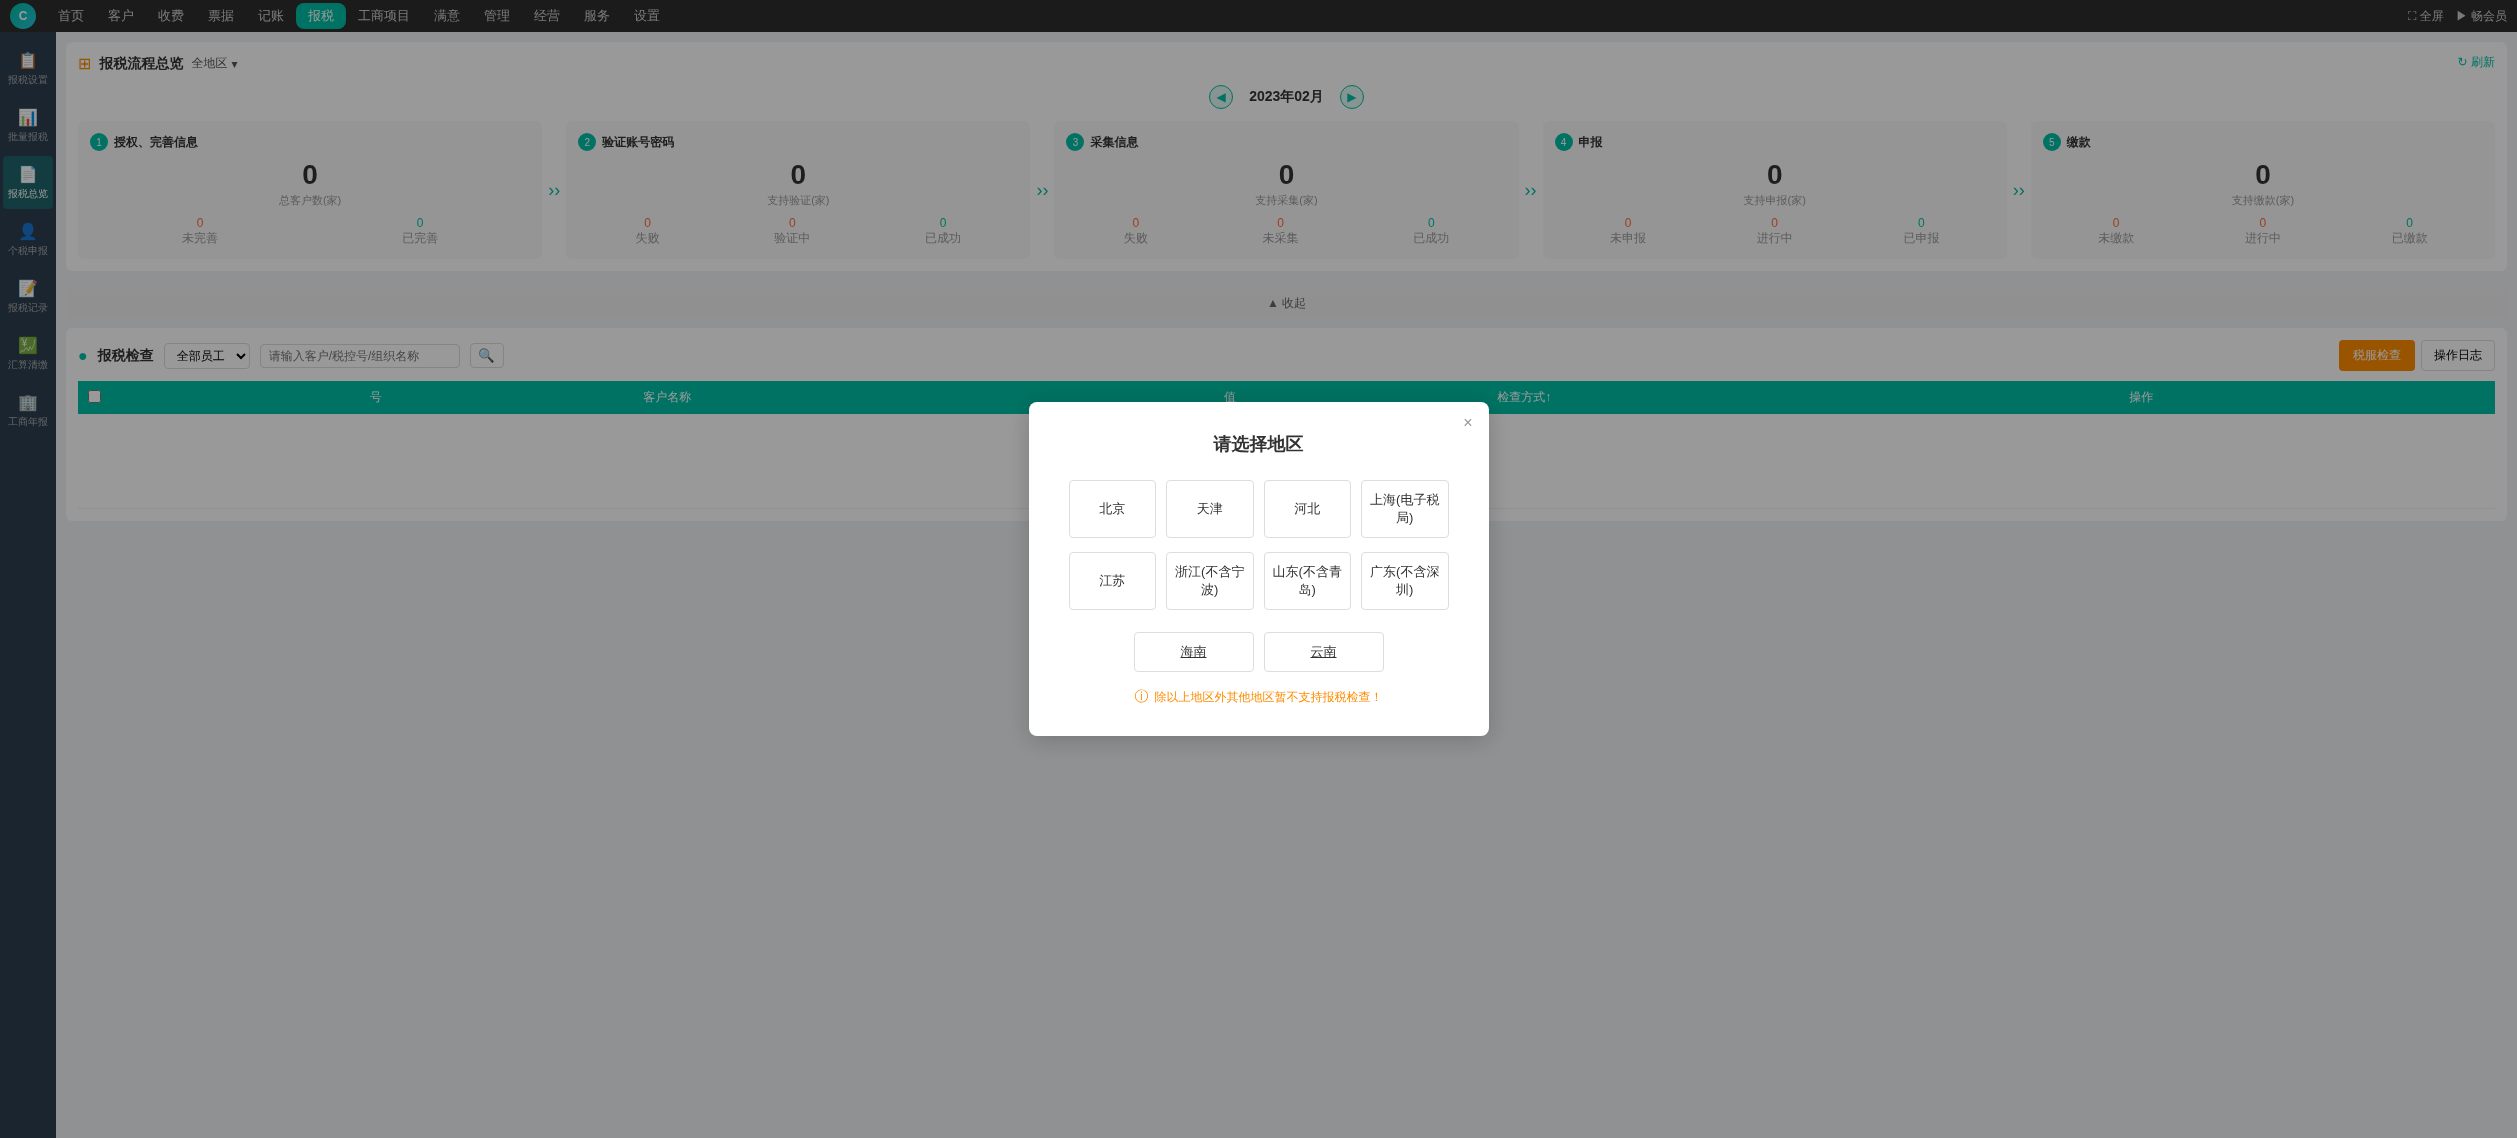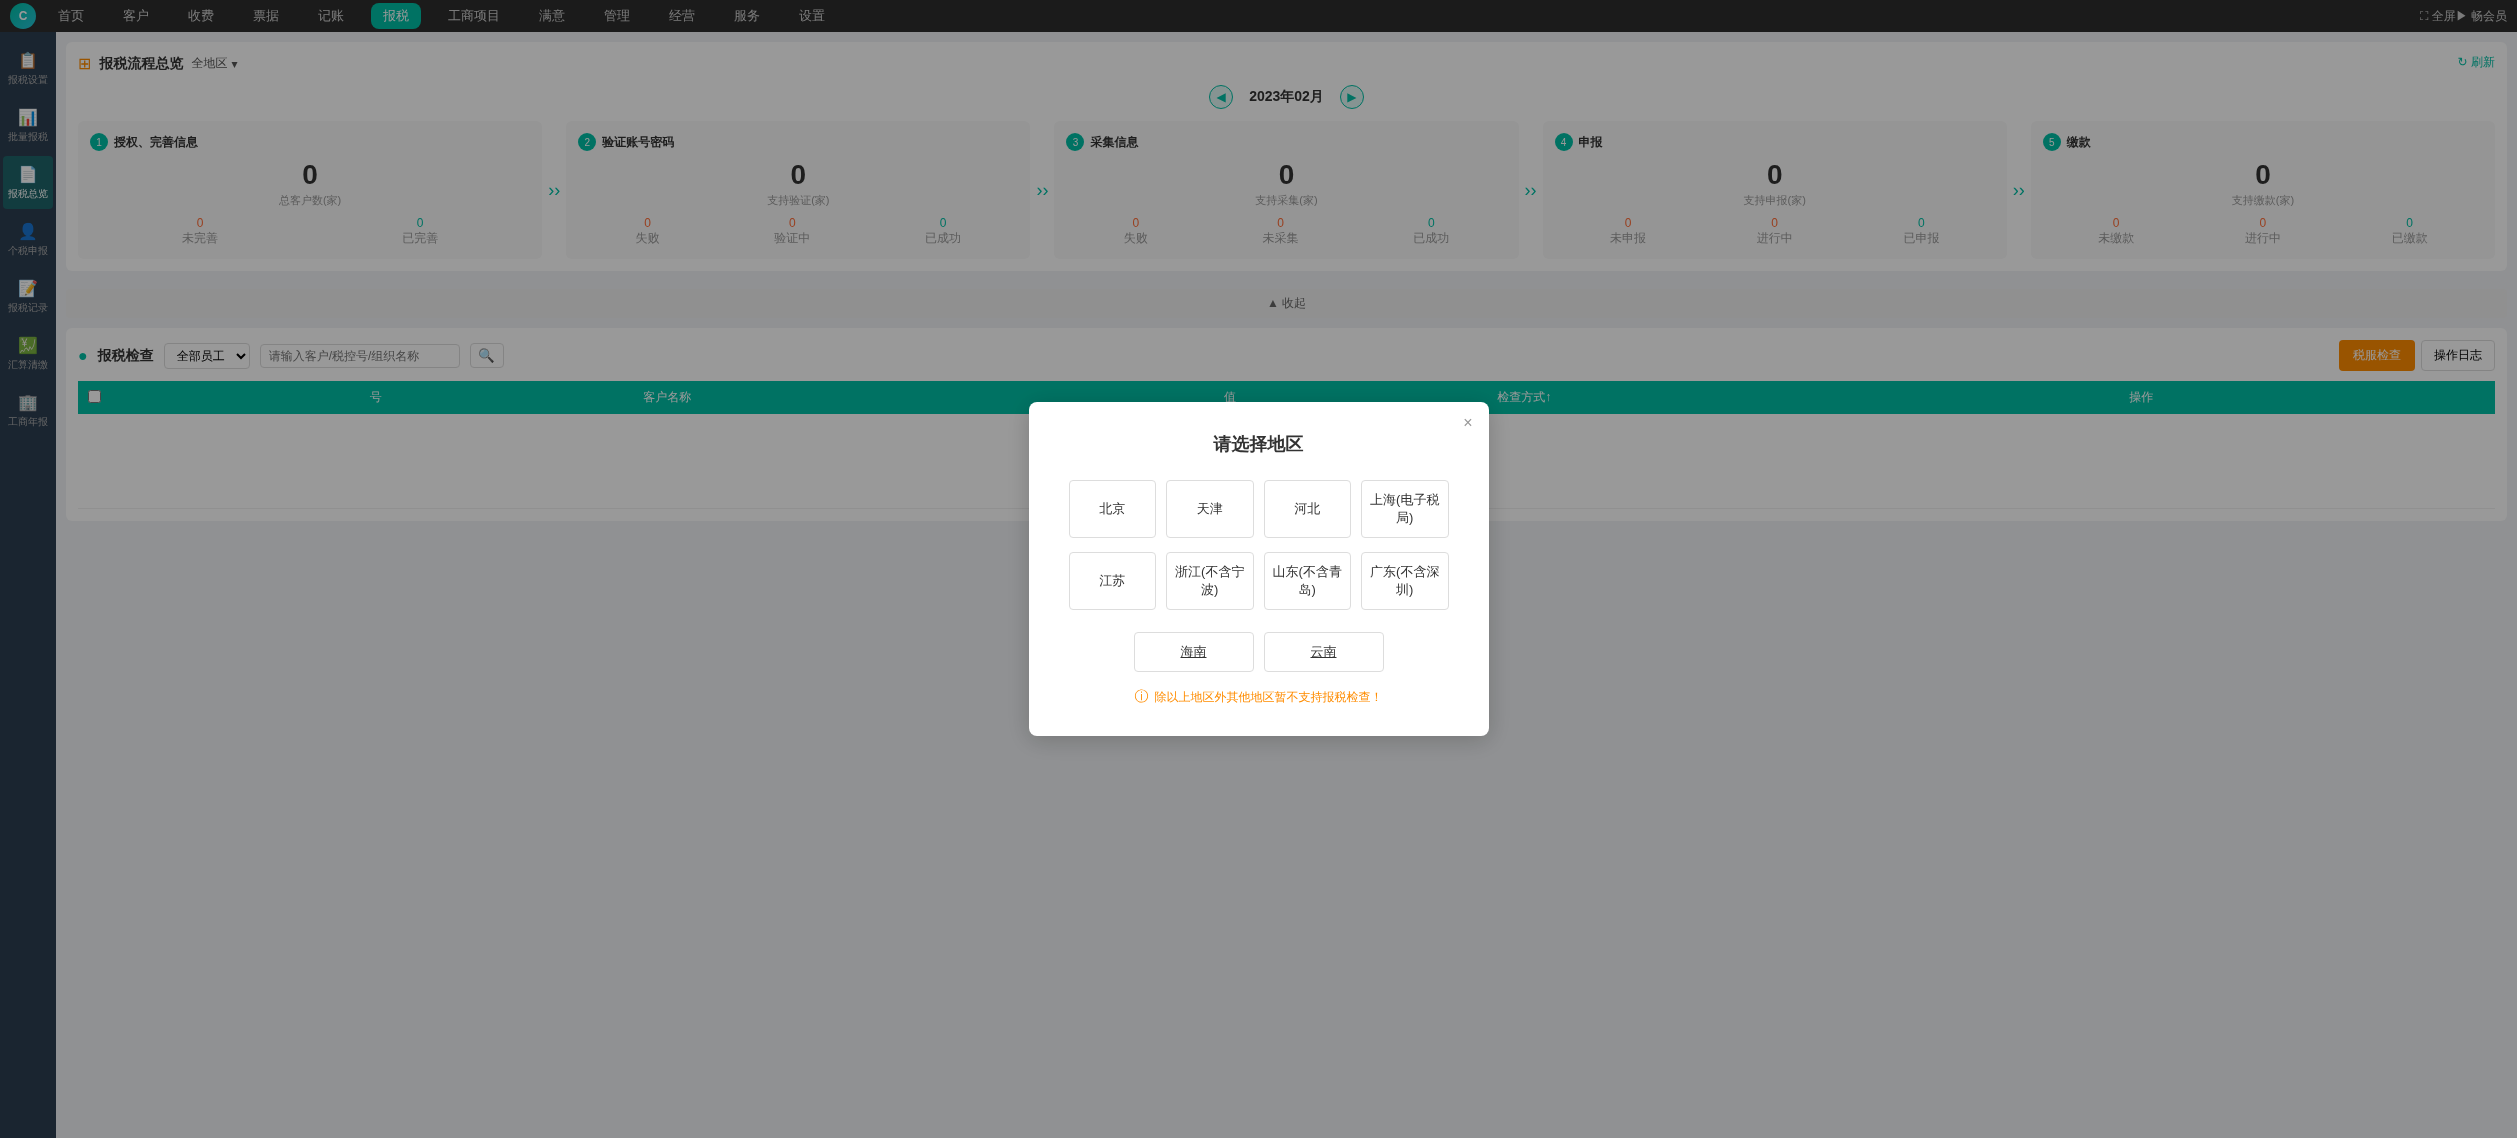--- a/index.html
+++ b/index.html
@@ -11,38 +11,38 @@
       height: 32px;
       display: flex;
       align-items: center;
       padding: 0 10px;
       position: relative;
     }
     .top-nav-items {
       display: flex;
       flex: 1;
       align-items: center;
-      gap: 15px;
+      gap: 0;
     }
     .nav-item {
       color: #ccc;
       padding: 4px 12px;
       cursor: pointer;
       border-radius: 2px;
       font-size: 13px;
     }
     .nav-item.active {
       background: #00bfa5;
       color: #fff;
       border-radius: 8px;
     }
     .top-nav-right {
       display: flex;
       align-items: center;
-      gap: 0;
+      gap: 12px;
       color: #ccc;
       font-size: 12px;
     }
     .top-nav-right span { cursor: pointer; }
 
     
     .layout {
       display: flex;
       height: calc(100vh - 32px);
     }

